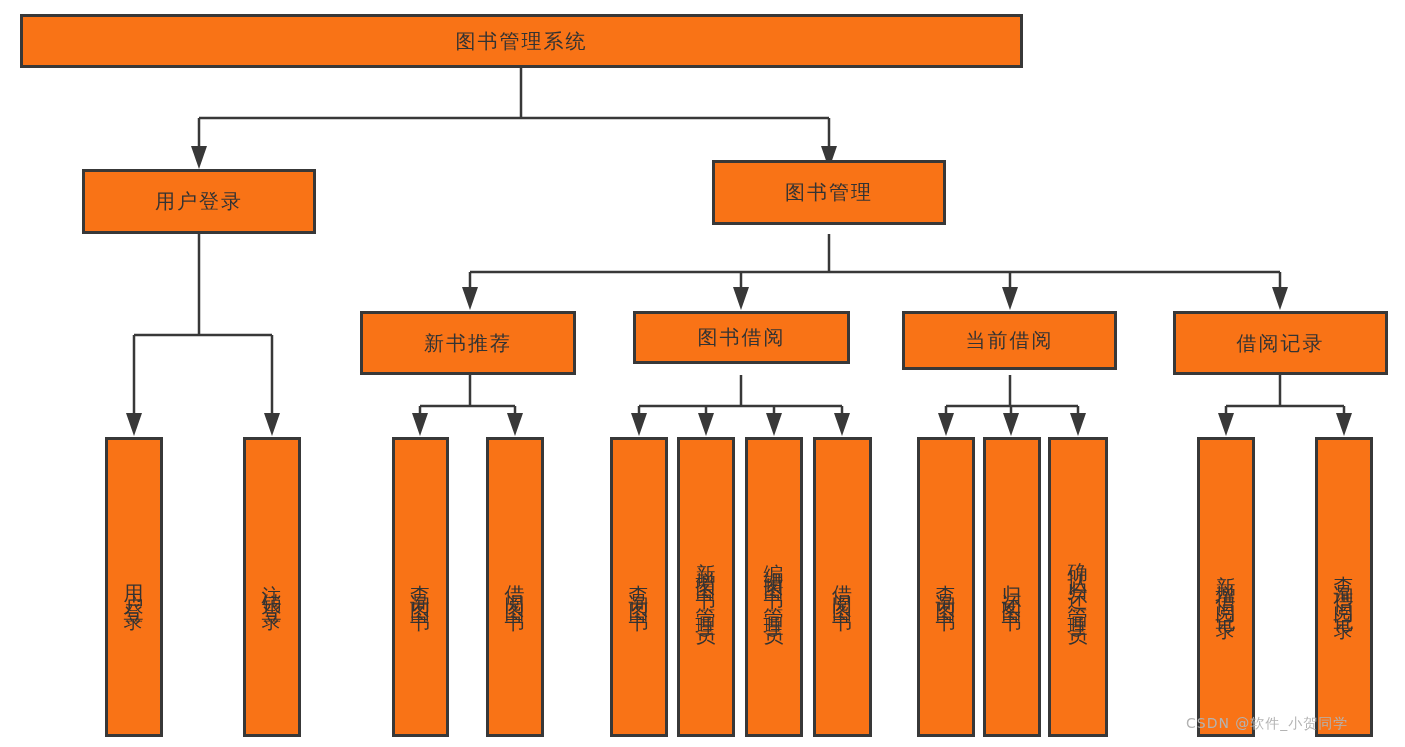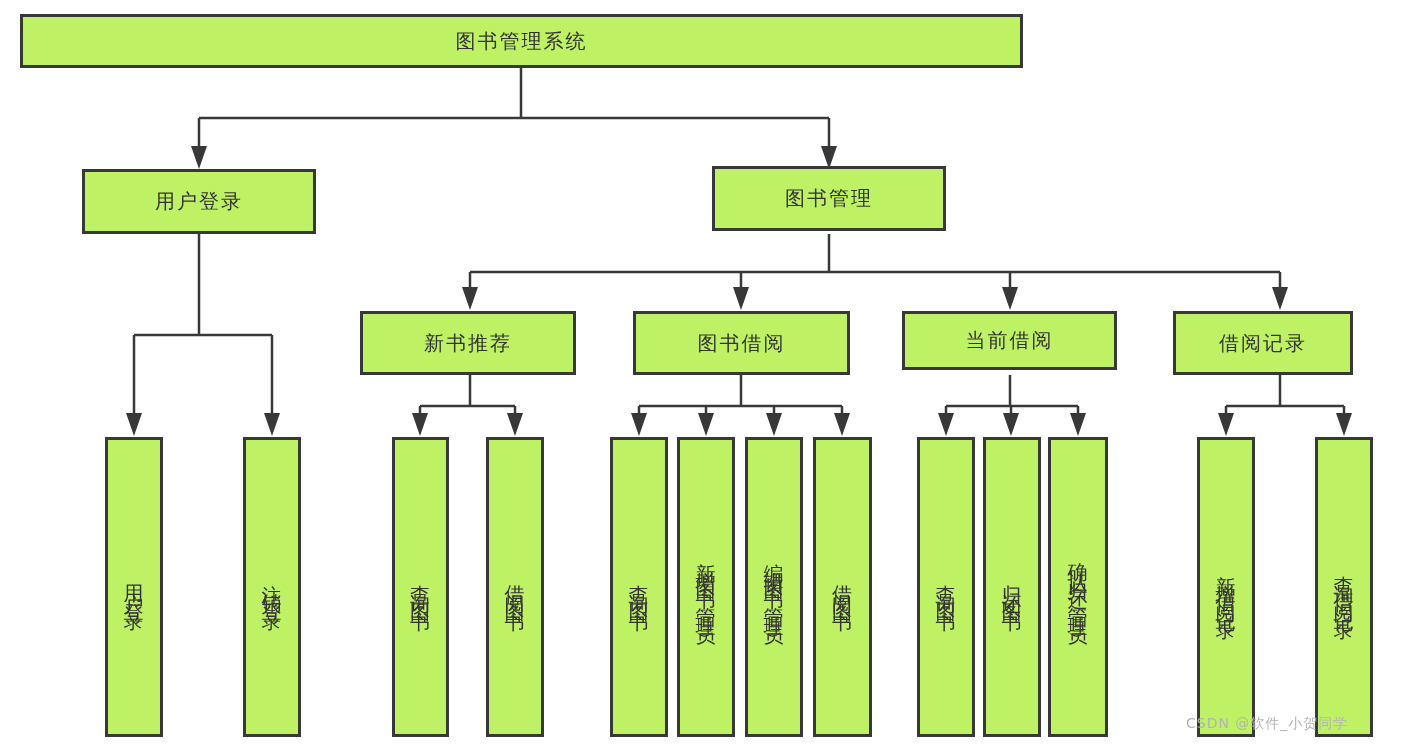--- a/index.html
+++ b/index.html
@@ -16,21 +16,21 @@
     overflow: hidden;
   }
   .canvas { position: relative; width: 1405px; height: 747px; }
   svg.connectors { position: absolute; left: 0; top: 0; }
   .cline { stroke: var(--line); stroke-width: 2.5; fill: none; }
   .carrow { fill: var(--line); stroke: none; }
   .node {
     position: absolute;
     box-sizing: border-box;
     border: 3px solid var(--line);
-    background: #bef264;
+    background: #f97316;
     display: flex;
     align-items: center;
     justify-content: center;
     color: var(--text);
   }
   .node.h .hlabel {
     font-size: 20px;
     letter-spacing: 2px;
     white-space: nowrap;
   }
@@ -93,34 +93,34 @@
     <polygon class="carrow" points="1336,413 1352,413 1344,436"></polygon>
   </svg>
 
   <div class="node h" style="left:20px;top:14px;width:1003px;height:54px">
     <span class="hlabel">图书管理系统</span>
   </div>
 
   <div class="node h" style="left:82px;top:169px;width:234px;height:65px">
     <span class="hlabel">用户登录</span>
   </div>
-  <div class="node h" style="left:712px;top:166px;width:234px;height:65px">
+  <div class="node h" style="left:712px;top:160px;width:234px;height:65px">
     <span class="hlabel">图书管理</span>
   </div>
 
   <div class="node h" style="left:360px;top:311px;width:216px;height:64px">
     <span class="hlabel">新书推荐</span>
   </div>
-  <div class="node h" style="left:633px;top:311px;width:217px;height:64px">
+  <div class="node h" style="left:633px;top:311px;width:217px;height:53px">
     <span class="hlabel">图书借阅</span>
   </div>
   <div class="node h" style="left:902px;top:311px;width:215px;height:59px">
     <span class="hlabel">当前借阅</span>
   </div>
-  <div class="node h" style="left:1173px;top:311px;width:180px;height:64px">
+  <div class="node h" style="left:1173px;top:311px;width:215px;height:64px">
     <span class="hlabel">借阅记录</span>
   </div>
 
   <div class="node v" style="left:105px;top:437px;width:58px;height:300px">
     <span class="vtext">用户登录</span>
   </div>
   <div class="node v" style="left:243px;top:437px;width:58px;height:300px">
     <span class="vtext">注销登录</span>
   </div>
   <div class="node v" style="left:392px;top:437px;width:57px;height:300px">

